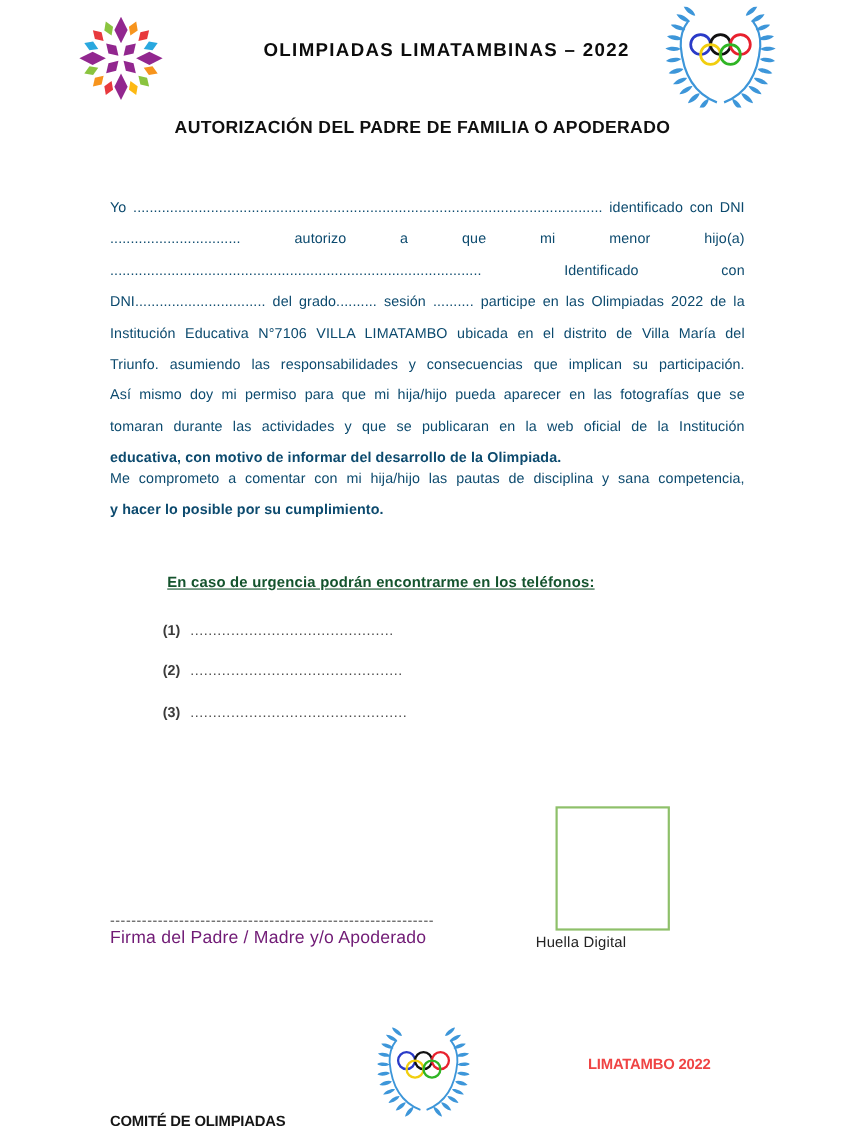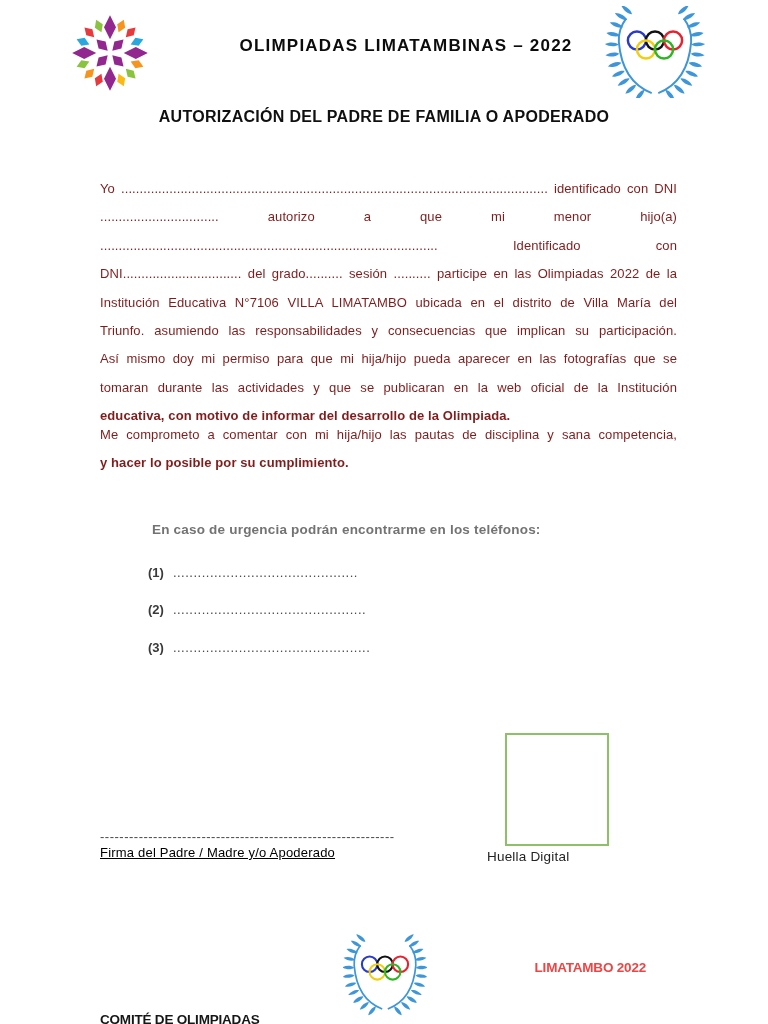--- a/index.html
+++ b/index.html
@@ -11,38 +11,38 @@
   .hdr-title{position:absolute;left:0;top:36px;width:100%;text-align:center;
              font-size:17px;font-weight:bold;letter-spacing:1.2px;color:#0c0c0c;padding-left:22px;}
   .hdr-logo-right{position:absolute;left:602px;top:6px;width:106px;height:92px;}
 
   
   .doc-title{position:absolute;left:0;top:108px;width:100%;text-align:center;
              font-size:16px;font-weight:bold;letter-spacing:.3px;color:#101010;}
 
   
   .para{position:absolute;left:100px;width:577px;font-size:13px;line-height:28.4px;
-        letter-spacing:.1px;color:#7f1d1d;}
+        letter-spacing:.1px;color:#0c4a6e;}
   .p1{top:175px;}
   .p2{top:421px;}
   .jl{text-align:justify;text-align-last:justify;white-space:nowrap;}
   .ll{text-align:left;font-weight:bold;}
 
   .urgency{position:absolute;left:152px;top:522px;font-size:13.5px;font-weight:bold;
-           color:#737373;letter-spacing:.2px;}
+           color:#14532d;letter-spacing:.2px;text-decoration:underline;}
 
   .phone-row{position:absolute;left:148px;font-size:13px;color:#333;}
   .phone-1{top:565px;} .phone-2{top:602px;} .phone-3{top:640px;}
   .phone-label{font-weight:bold;color:#3a3a3a;margin-right:9px;}
   .phone-dots{letter-spacing:.5px;color:#4a4a4a;}
 
   
   .sig-block{position:absolute;left:100px;top:830px;width:300px;}
   .sig-dashes{font-size:13px;color:#4a4a4a;letter-spacing:.5px;line-height:13px;}
-  .sig-label{font-size:13px;color:#000000;line-height:20px;letter-spacing:.2px;text-decoration:underline;}
+  .sig-label{font-size:16px;color:#701a75;line-height:20px;letter-spacing:.2px;}
   .fp-box{position:absolute;left:505px;top:733px;width:104px;height:113px;
           border:2px solid #8ec06a;background:#ffffff;box-sizing:border-box;}
   .fp-label{position:absolute;left:487px;top:849px;width:140px;
             font-size:13.5px;color:#242424;letter-spacing:.2px;}
 
   
   .ftr-left{position:absolute;left:100px;top:1012px;font-size:13.5px;font-weight:bold;
             color:#161616;letter-spacing:-.2px;}
   .ftr-right{position:absolute;right:122px;top:960px;font-size:13.5px;font-weight:bold;
              color:#ef4444;letter-spacing:-.2px;}

